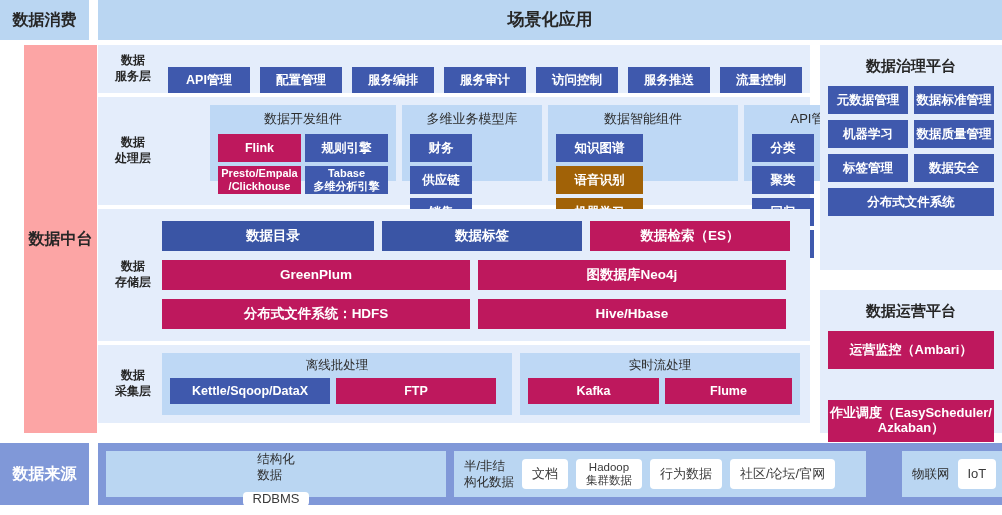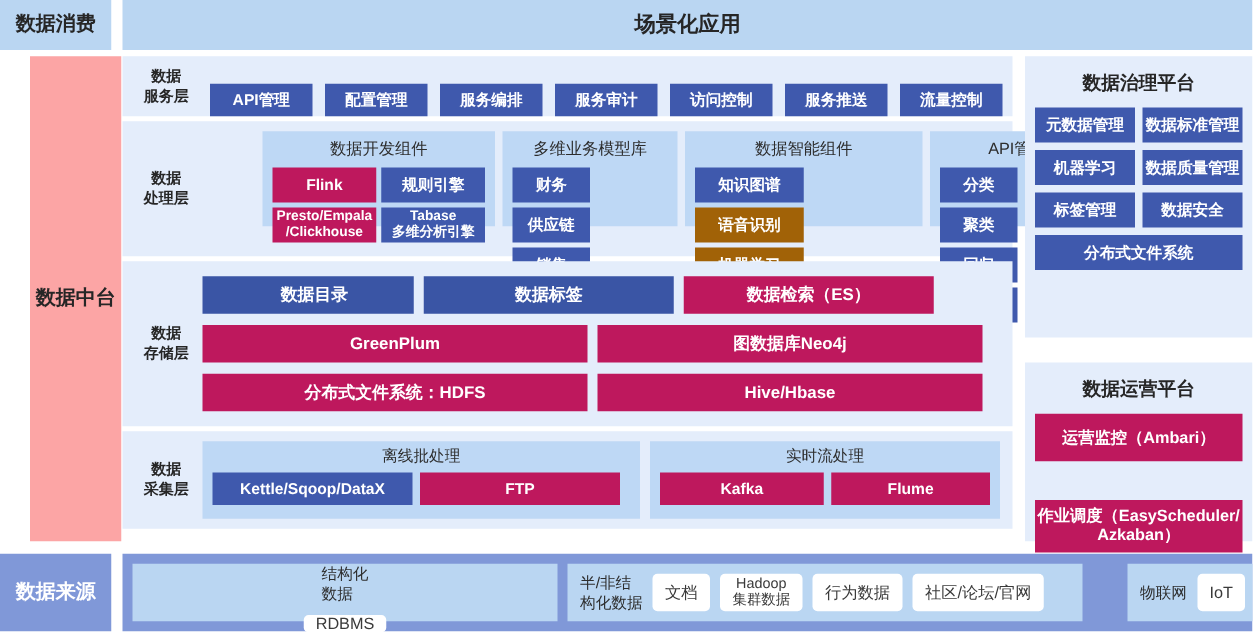--- a/index.html
+++ b/index.html
@@ -205,21 +205,21 @@
             <div class="chip gcell chip-navy" style="width: 62px; white-space: pre-line;">决策树</div>
           </div>
         </div>
       </div>
   </div>
 
   <div class="abs panel mid-col" style="top:209px;height:132px;">
     <div class="layer-label" style="white-space:pre-line;">数据
 存储层</div>
     <div class="st-row" id="st-row1" style="top:12px;">
-        <div class="chip st-cell chip-dark" style="width: 169px; padding-left: 10px;">数据目录</div>
+        <div class="chip st-cell chip-dark" style="width: 212px; padding-left: 10px;">数据目录</div>
         <div class="chip st-cell chip-dark" style="width: 200px;">数据标签</div>
         <div class="chip st-cell chip-blue" style="width: 200px;">数据检索（ES）</div>
       </div>
     <div class="st-row" id="st-row2" style="top:51px;">
         <div class="chip st-cell chip-blue" style="width: 308px;">GreenPlum</div>
         <div class="chip st-cell chip-blue" style="width: 308px;">图数据库Neo4j</div>
       </div>
     <div class="st-row" id="st-row3" style="top:90px;">
         <div class="chip st-cell chip-blue" style="width: 308px;">分布式文件系统：HDFS</div>
         <div class="chip st-cell chip-blue" style="width: 308px;">Hive/Hbase</div>

